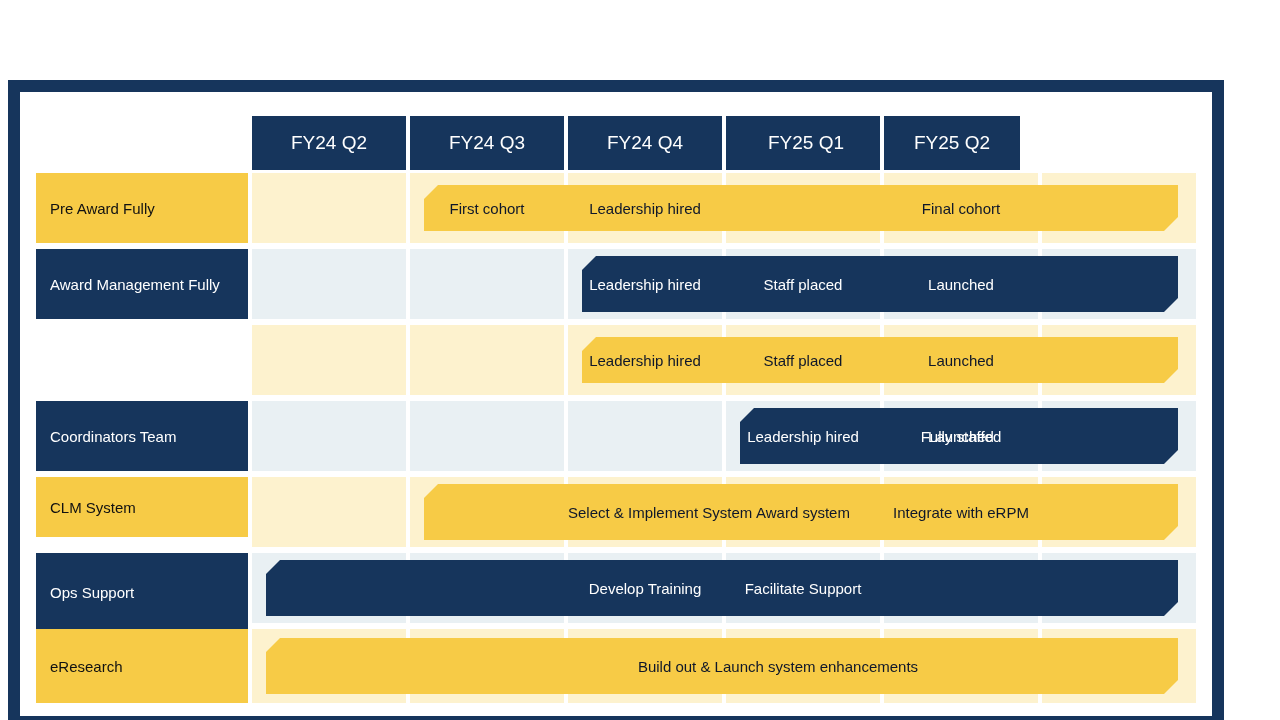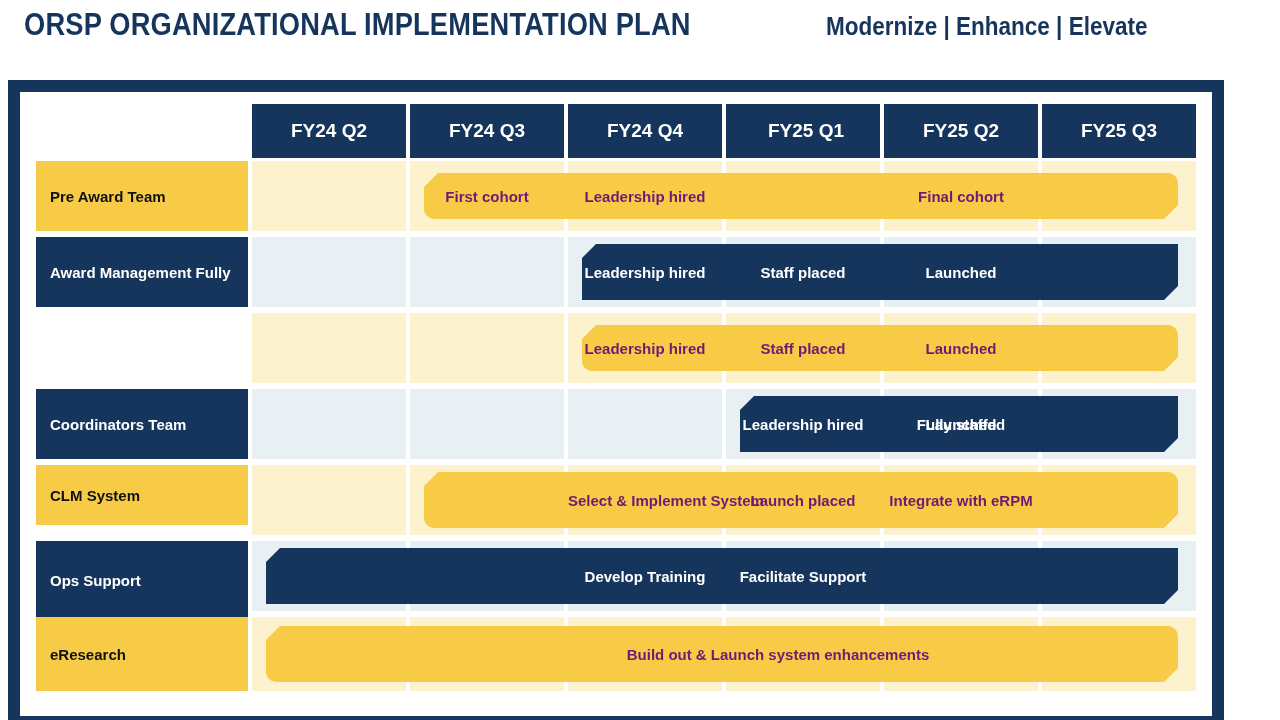--- a/index.html
+++ b/index.html
@@ -40,23 +40,22 @@
     box-sizing:border-box;
   }
   .frame-inner{
     position:relative;width:100%;height:100%;
     background:#ffffff;
     overflow:hidden;
   }
 
   
   .tbl{
-    position:absolute;left:16px;top:12px;
+    position:absolute;left:16px;top:24px;
     width:1160px;
-    font-weight:bold;
   }
   .hdr-row{position:relative;height:54px;}
   .hdr-cell{
     position:absolute;top:0;height:54px;
     background:#16355c;
     color:#ffffff;
     font-size:19px;
     display:flex;align-items:center;justify-content:center;
     box-sizing:border-box;
   }
@@ -81,58 +80,52 @@
   }
   .cell-bg.cream{background:#fdf2ce;}
   .cell-bg.blue{background:#e9f0f3;}
 
   .bar{
     position:absolute;
     display:flex;align-items:center;
     box-sizing:border-box;
   }
   .bar.gold{
-    background:#f7cb46;color:#701a75;
+    background:#f7cb46;color:#0f172a;
     clip-path:polygon(14px 0, 100% 0, 100% calc(100% - 14px), calc(100% - 14px) 100%, 0 100%, 0 14px);
-    border-radius:10px;
   }
   .bar.navy{
     background:#16355c;color:#ffffff;
     clip-path:polygon(14px 0, 100% 0, 100% calc(100% - 14px), calc(100% - 14px) 100%, 0 100%, 0 14px);
   }
   .milestone{
     position:absolute;
     font-size:15px;
     white-space:nowrap;
   }
 </style>
 </head>
 <body>
 
 <div class="slide">
 
-  <div class="header">
-    <div class="title">ORSP ORGANIZATIONAL IMPLEMENTATION PLAN</div>
-    <div class="tagline">Modernize | Enhance | Elevate</div>
-  </div>
 
   <div class="frame">
     <div class="frame-inner">
       <div class="tbl" id="tbl">
         <div class="hdr-row" id="hdr-row">
             <div class="hdr-cell" style="left: 216px; width: 154px;">FY24 Q2</div>
             <div class="hdr-cell" style="left: 374px; width: 154px;">FY24 Q3</div>
             <div class="hdr-cell" style="left: 532px; width: 154px;">FY24 Q4</div>
             <div class="hdr-cell" style="left: 690px; width: 154px; padding-left: 6px;">FY25 Q1</div>
-            <div class="hdr-cell" style="left: 848px; width: 154px;">FY25 Q2</div>
-            <div class="hdr-cell" style="left: 1006px; width: 154px;">FY25 Q3</div>
+            <div class="hdr-cell" style="left: 848px; width: 136px;">FY25 Q2</div>
           </div>
         <div id="rows-host">
             <div class="row" style="height: 76px;">
-              <div class="row-label gold" style="height: 70px;">Pre Award Team</div>
+              <div class="row-label gold" style="height: 70px;">Pre Award Fully</div>
               <div class="row-track" style="height: 70px;">
                 <div class="cell-bg cream" style="left: 0px; width: 154px;"></div>
                 <div class="cell-bg cream" style="left: 158px; width: 154px;"></div>
                 <div class="cell-bg cream" style="left: 316px; width: 154px;"></div>
                 <div class="cell-bg cream" style="left: 474px; width: 154px;"></div>
                 <div class="cell-bg cream" style="left: 632px; width: 154px;"></div>
                 <div class="cell-bg cream" style="left: 790px; width: 154px;"></div>
                 <div class="bar gold" style="left: 172px; width: 754px; height: 46px; top: 12px;">
                   <span class="milestone" style="left: -14px; width: 154px; text-align: center;">First cohort</span>
                   <span class="milestone" style="left: 144px; width: 154px; text-align: center;">Leadership hired</span>
@@ -191,21 +184,21 @@
               <div class="row-label gold" style="height: 60px;">CLM System</div>
               <div class="row-track" style="height: 70px;">
                 <div class="cell-bg cream" style="left: 0px; width: 154px;"></div>
                 <div class="cell-bg cream" style="left: 158px; width: 154px;"></div>
                 <div class="cell-bg cream" style="left: 316px; width: 154px;"></div>
                 <div class="cell-bg cream" style="left: 474px; width: 154px;"></div>
                 <div class="cell-bg cream" style="left: 632px; width: 154px;"></div>
                 <div class="cell-bg cream" style="left: 790px; width: 154px;"></div>
                 <div class="bar gold" style="left: 172px; width: 754px; height: 56px; top: 7px;">
                   <span class="milestone" style="left: 144px; width: 154px; text-align: center;">Select &amp; Implement System</span>
-                  <span class="milestone" style="left: 302px; width: 154px; text-align: center;">Launch placed</span>
+                  <span class="milestone" style="left: 302px; width: 154px; text-align: center;">Award system</span>
                   <span class="milestone" style="left: 460px; width: 154px; text-align: center;">Integrate with eRPM</span>
                 </div>
               </div>
             </div>
             <div class="row" style="height: 76px;">
               <div class="row-label navy" style="height: 78px;">Ops  Support</div>
               <div class="row-track" style="height: 70px;">
                 <div class="cell-bg blue" style="left: 0px; width: 154px;"></div>
                 <div class="cell-bg blue" style="left: 158px; width: 154px;"></div>
                 <div class="cell-bg blue" style="left: 316px; width: 154px;"></div>

